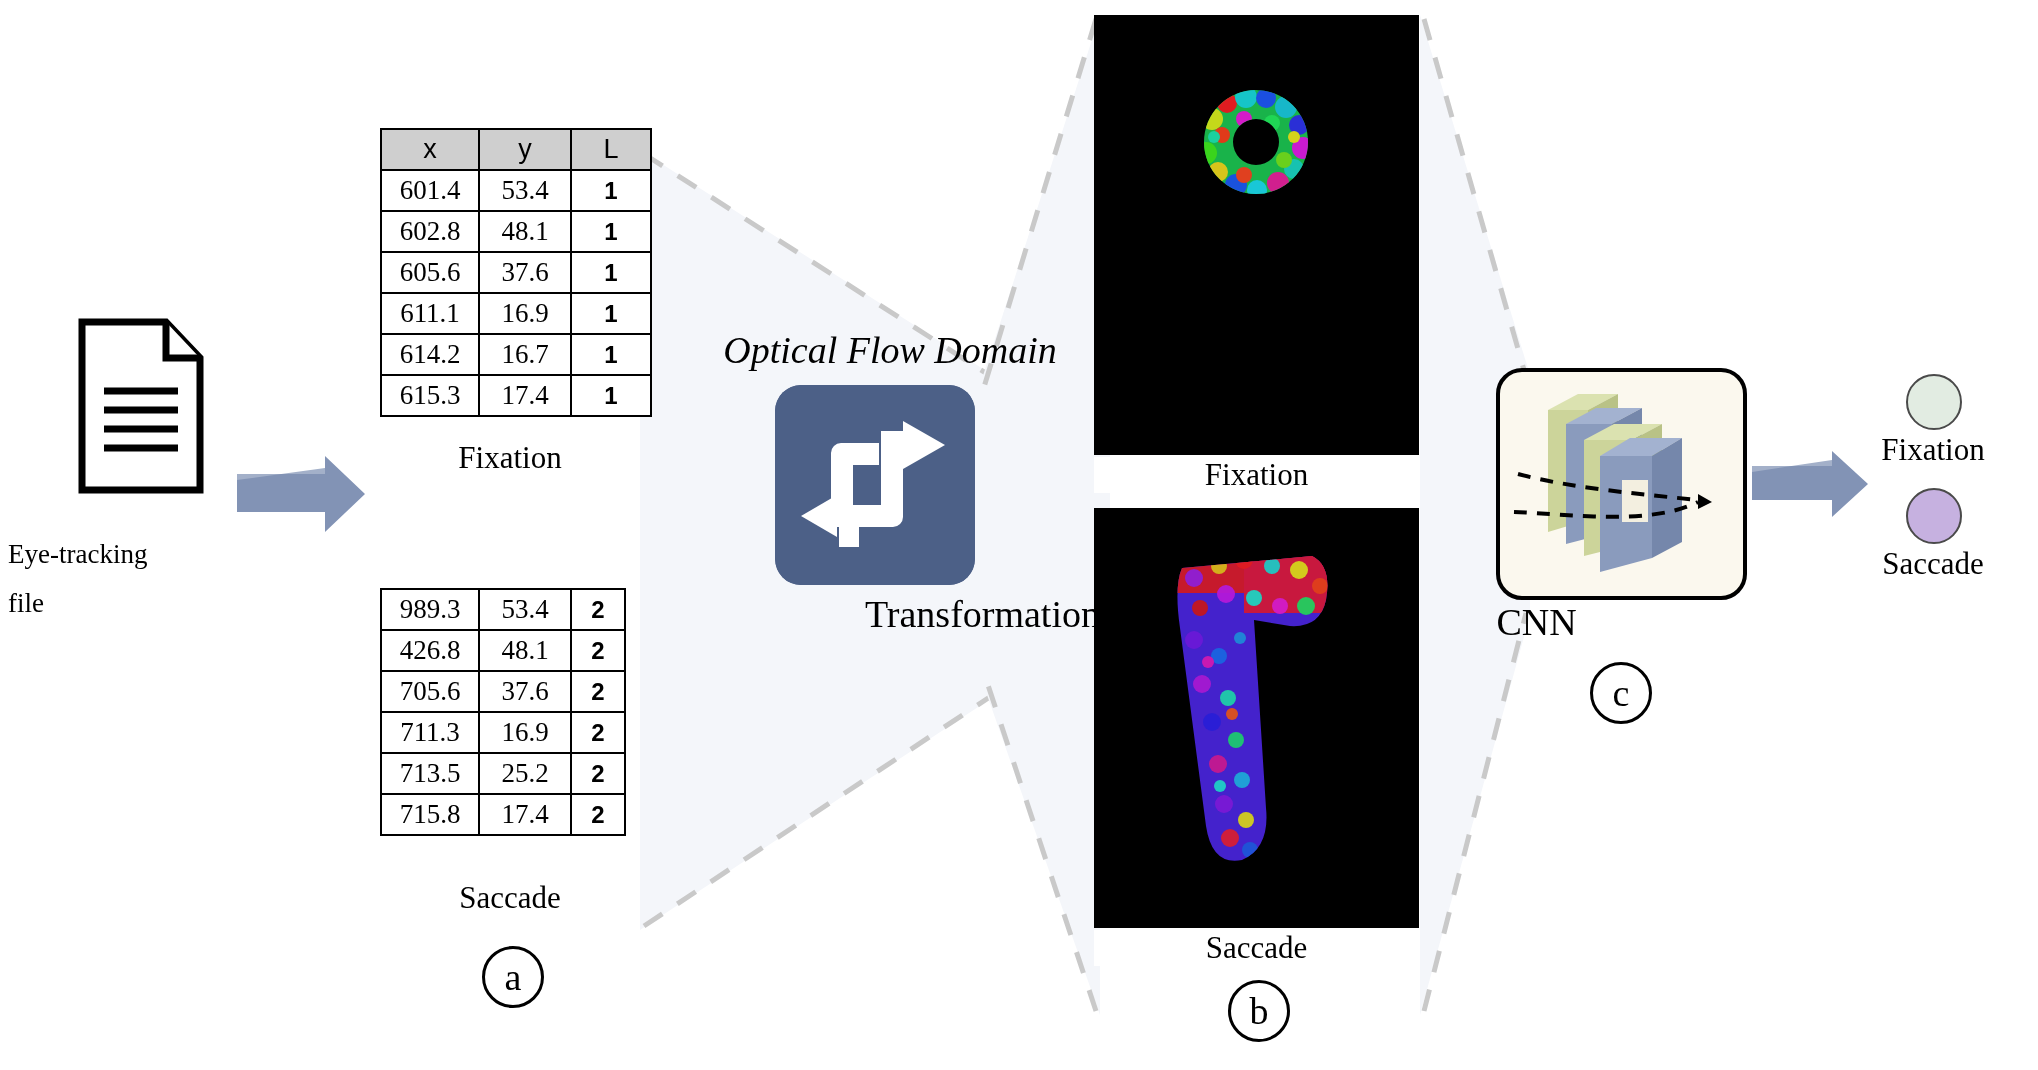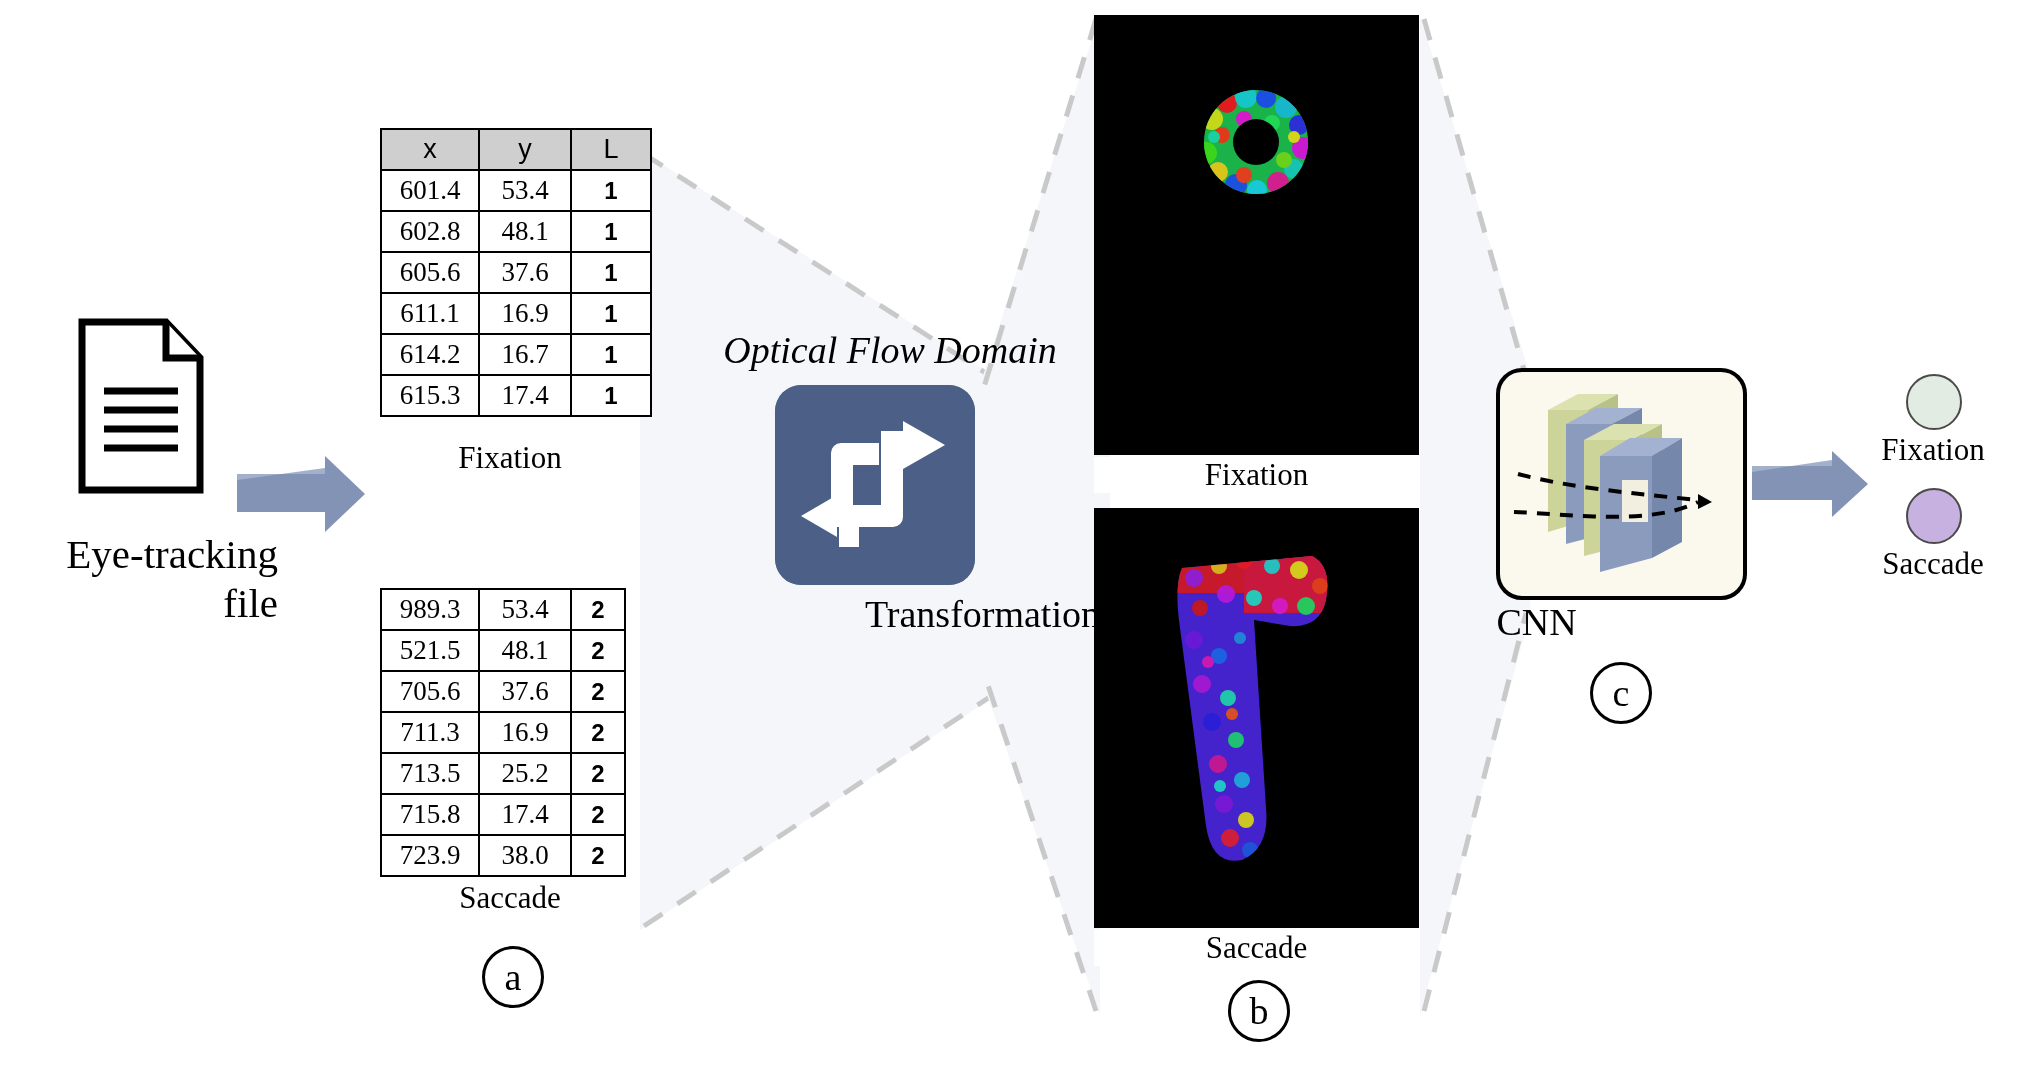--- a/index.html
+++ b/index.html
@@ -6,22 +6,22 @@
   body{width:2038px;height:1070px;position:relative;overflow:hidden;
        font-family:"Liberation Serif",serif;color:#000;}
   .stage{position:absolute;left:0;top:0;width:2038px;height:1070px;}
   .abs{position:absolute;}
 
   
   .funnel{position:absolute;pointer-events:none;}
 
   
   .file-icon{position:absolute;left:78px;top:318px;width:126px;height:176px;}
-  .eye-label{position:absolute;left:8px;top:530px;width:270px;text-align:right;
-             font-size:41px;line-height:49px;}
+  .eye-label{position:absolute;left:8px;top:530px;width:270px;text-align:left;
+             font-size:27px;line-height:49px;}
 
   
   .arrow{position:absolute;}
 
   
   table.dt{border-collapse:collapse;position:absolute;background:#fff;}
   table.dt td,table.dt th{border:2.5px solid #000;width:66px;height:39px;
       text-align:center;font-size:27px;font-weight:normal;padding:0 6px;}
   table.dt th{background:#cfcfcf;font-family:"Liberation Sans",sans-serif;font-size:27px;}
   table.dt td.l{font-family:"Liberation Sans",sans-serif;font-weight:bold;font-size:24px;width:40px;}
@@ -141,21 +141,21 @@
   <div class="tbl-cap" style="left:380px;top:440px;width:260px;">Fixation</div>
 
   <table class="dt" style="left:380px;top:588px;">
     <tbody>
       <tr>
         <td class="xv">989.3</td>
         <td class="yv">53.4</td>
         <td class="l">2</td>
       </tr>
       <tr>
-        <td class="xv">521.5</td>
+        <td class="xv">426.8</td>
         <td class="yv">48.1</td>
         <td class="l">2</td>
       </tr>
       <tr>
         <td class="xv">705.6</td>
         <td class="yv">37.6</td>
         <td class="l">2</td>
       </tr>
       <tr>
         <td class="xv">711.3</td>
@@ -163,25 +163,20 @@
         <td class="l">2</td>
       </tr>
       <tr>
         <td class="xv">713.5</td>
         <td class="yv">25.2</td>
         <td class="l">2</td>
       </tr>
       <tr>
         <td class="xv">715.8</td>
         <td class="yv">17.4</td>
-        <td class="l">2</td>
-      </tr>
-      <tr>
-        <td class="xv">723.9</td>
-        <td class="yv">38.0</td>
         <td class="l">2</td>
       </tr>
     </tbody>
   </table>
   <div class="tbl-cap" style="left:380px;top:880px;width:260px;">Saccade</div>
 
   <div class="marker" style="left:482px;top:946px;">a</div>
 
   <div class="ofd-title">Optical Flow Domain</div>
 

